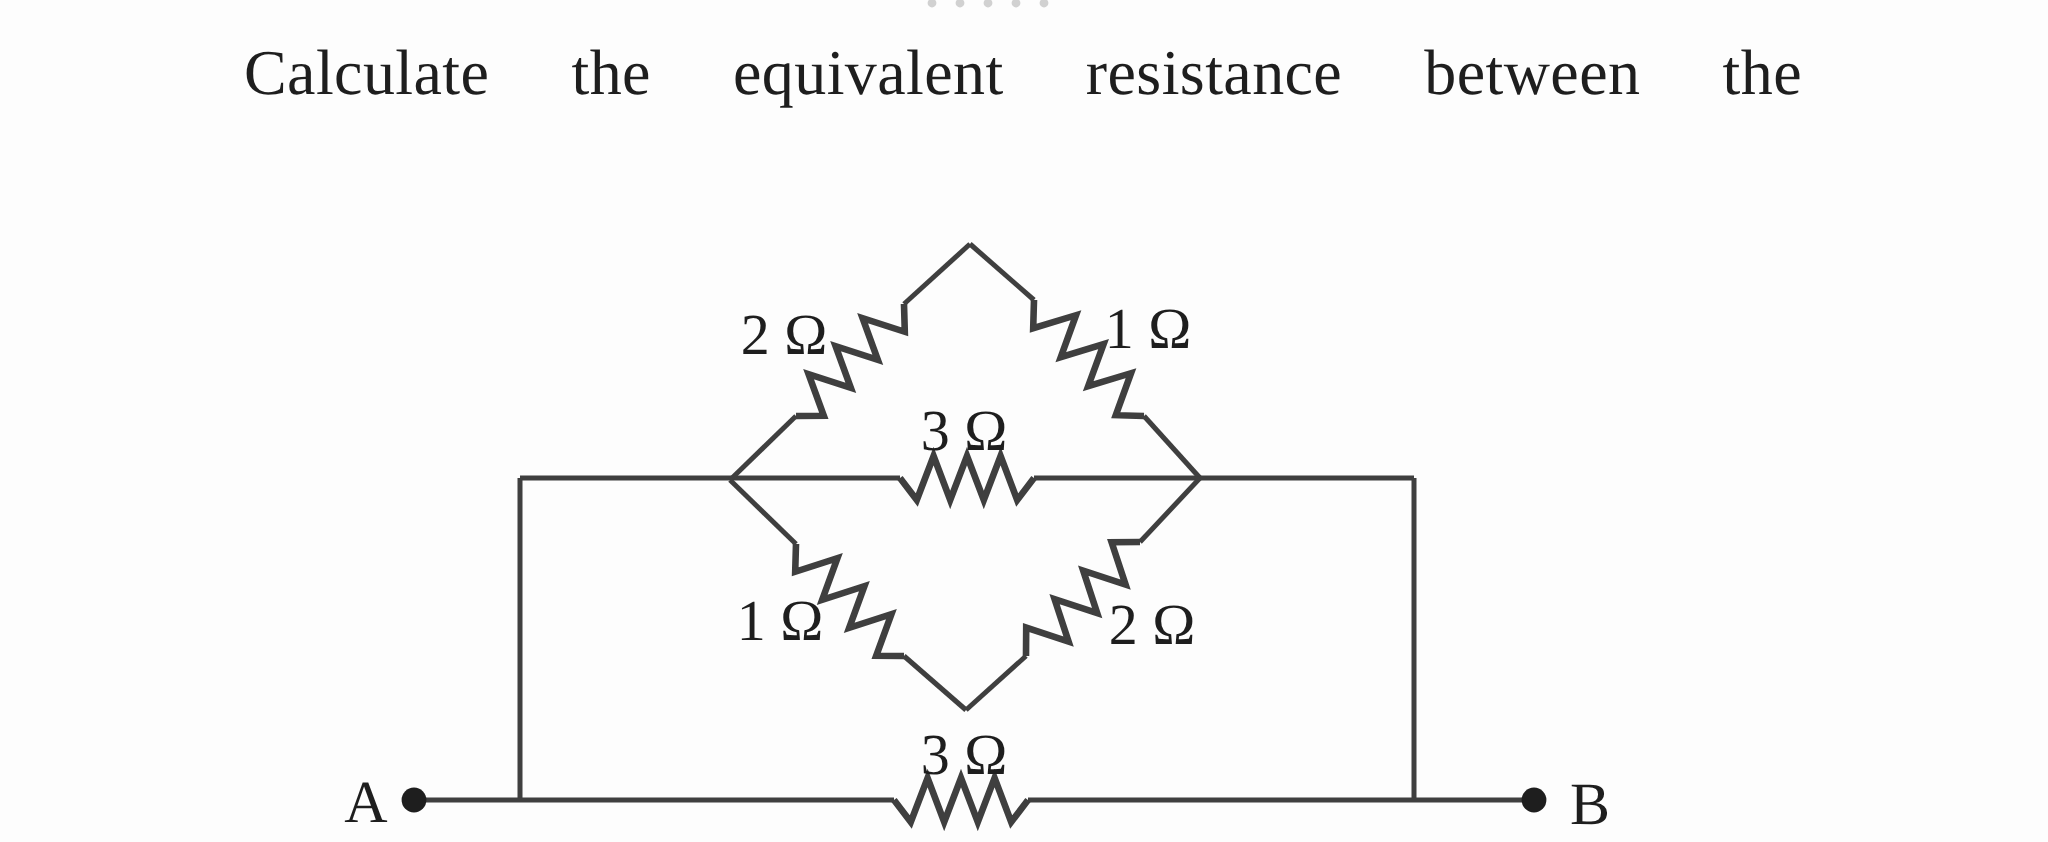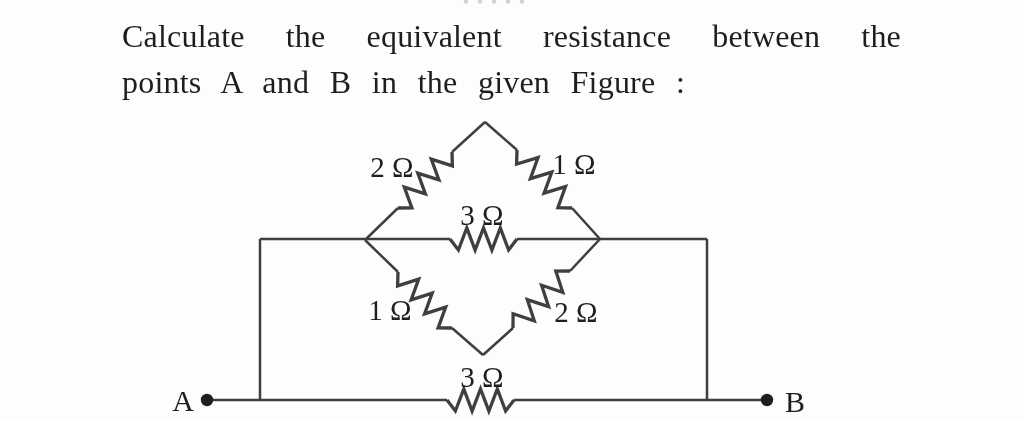--- a/index.html
+++ b/index.html
@@ -22,21 +22,20 @@
   .tlabel{font-family:"Liberation Serif",serif;font-size:30px;fill:var(--ink);text-anchor:middle;}
   .artifact{fill:var(--artifact-dot);opacity:.7;}
 </style>
 </head>
 <body>
 
 <div class="page">
 
   <div class="question">
     <div class="q-line q-line1">Calculate the equivalent resistance between the</div>
-    <div class="q-line q-line2">points A and B in the given Figure :</div>
   </div>
 
   <svg class="circuit" viewBox="0 0 1024 421">
 
     <g>
       <circle class="artifact" cx="466" cy="1.5" r="2.2"></circle>
       <circle class="artifact" cx="480" cy="1.5" r="2.2"></circle>
       <circle class="artifact" cx="494" cy="1.5" r="2.2"></circle>
       <circle class="artifact" cx="508" cy="1.5" r="2.2"></circle>
       <circle class="artifact" cx="522" cy="1.5" r="2.2"></circle>

